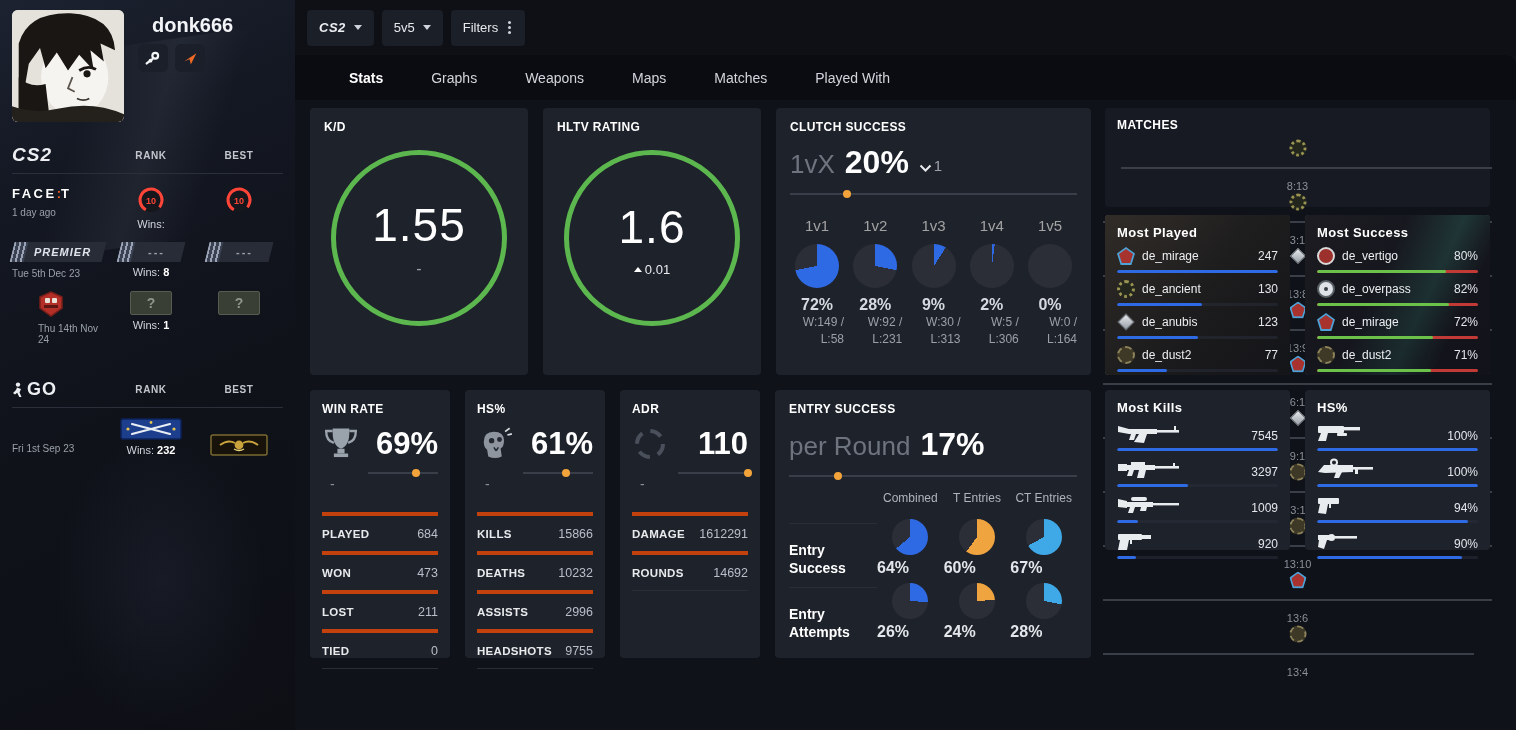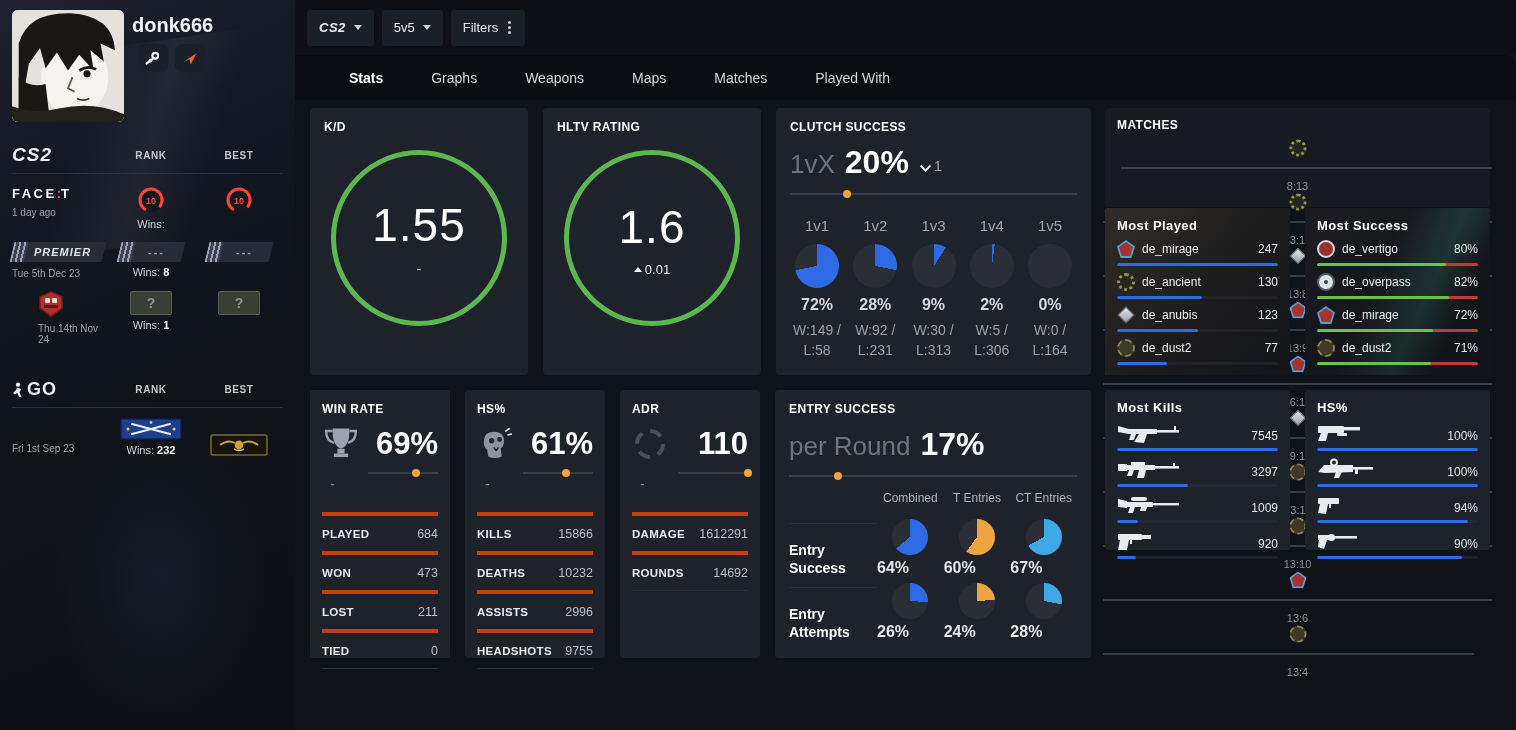--- a/index.html
+++ b/index.html
@@ -10,21 +10,21 @@
   .sidebar { position:absolute; left:0; top:0; width:295px; height:730px;
     background: linear-gradient(155deg,#1c2230 0%,#141823 22%,#0f1219 55%,#0d0f15 100%); overflow:hidden; }
   .sidebar::before { content:""; position:absolute; left:-40px; top:40px; width:420px; height:200px;
     background: linear-gradient(115deg, rgba(255,255,255,0) 30%, rgba(200,210,230,.07) 46%, rgba(255,255,255,0) 60%); transform:rotate(-8deg); }
   .sidebar::after { content:""; position:absolute; left:10px; bottom:-60px; width:300px; height:420px;
     background: radial-gradient(closest-side, rgba(70,80,110,.16), rgba(0,0,0,0) 70%); }
   .side-inner { position:relative; z-index:2; padding:10px 12px; }
 
   .avatar { width:112px; height:112px; border-radius:6px; overflow:hidden; background:#e5e2dc; }
   .avatar svg { display:block; width:100%; height:100%; }
-  .pname { position:absolute; left:132px; top:14px; font-size:20px; font-weight:700; color:#f2f4f7; }
+  .pname { position:absolute; left:152px; top:14px; font-size:20px; font-weight:700; color:#f2f4f7; }
   .plinks { position:absolute; left:138px; top:44px; display:flex; gap:7px; }
   .plink { width:30px; height:28px; border-radius:6px; background:#1a1f2a; display:flex; align-items:center; justify-content:center; cursor:pointer; }
 
   .rtable { margin-top:22px; }
   .rt-grid { display:grid; grid-template-columns:1fr 88px 88px; align-items:center; }
   .rt-head { border-bottom:1px solid #2b2f3a; padding-bottom:7px; }
   .col-label { font-size:10px; font-weight:700; letter-spacing:.6px; color:#c3c7cd; text-align:center; }
   .cs2logo { font-size:19px; font-weight:800; font-style:italic; letter-spacing:1px; color:#eceef2; }
   .gologo { font-size:18px; font-weight:800; letter-spacing:1px; color:#eceef2; display:flex; align-items:center; gap:3px; }
 
@@ -94,21 +94,21 @@
   .hero .hsel { display:flex; align-items:center; gap:2px; cursor:pointer; }
   .hero .hsel svg { margin-top:6px; }
   .hero .hseln { font-size:15px; color:#9ba1aa; }
   .mini-track { position:relative; height:2px; background:#3a3e48; margin-top:12px; }
   .mini-dot { position:absolute; top:-3px; width:8px; height:8px; border-radius:50%; background:#f2a43a; }
   .clutch-grid { display:flex; justify-content:space-between; margin-top:22px; }
   .cl-col { width:54px; text-align:center; }
   .cl-name { font-size:15px; color:#a3a3a3; }
   .pie { width:44px; height:44px; border-radius:50%; margin:10px auto 8px; }
   .cl-pct { font-size:16px; font-weight:600; color:#d6dae0; }
-  .cl-rec { font-size:14px; color:#9aa0a8; margin-top:6px; line-height:1.45; }
+  .cl-rec { font-size:12px; color:#9aa0a8; margin-top:0; line-height:1.45;text-align:right; }
 
   
   .card.stat-sm { width:140px; padding:12px; }
   .stat-hero { display:flex; align-items:center; gap:8px; margin-top:10px; }
   .stat-hero .sval { font-size:31px; font-weight:700; color:#fff; margin-left:auto; }
   .stat-track { position:relative; height:2px; background:#3a3e48; margin:10px 0 2px 46px; }
   .stat-dash { font-size:14px; color:#8b9097; margin-left:8px; }
   .srows { margin-top:20px; }
   .srow { display:flex; justify-content:space-between; align-items:center; padding:10.5px 0; border-top:4px solid #c2410c; }
   .srow:last-child { border-bottom:1px solid #2a2e37; }
@@ -129,21 +129,21 @@
   .m-row { display:flex; margin-top:6px;flex-direction:column; }
   .m-item { flex:1; text-align:center; cursor:pointer; }
   .m-ic { height:20px; display:flex; align-items:center; justify-content:center; }
   .m-dotline { position:relative; height:14px; margin-top:3px; }
   .m-line { position:absolute; left:-14px; right:-14px; top:6px; height:2px; background:#3a3e47; }
   .m-item:first-child .m-line { left:4px; } .m-item:last-child .m-line { right:4px; }
   .m-dot { position:relative; z-index:1; width:11px; height:11px; border-radius:50%; margin:1px auto; }
   .m-dot.win { background:#67d54b; } .m-dot.loss { background:#e03b36; }
   .m-score { font-size:11px; color:#8b9097; margin-top:5px; }
 
-  .maps-row { display:flex; gap:15px; margin-top:8px; height:160px;align-items:flex-end; }
+  .maps-row { display:flex; gap:15px; margin-top:8px; height:160px; }
   .weap-row { display:flex; gap:15px; margin-top:15px; height:160px; }
   .card.mapcard { width:185px; padding:10px 12px; overflow:hidden; }
   .mapcard .bgart { position:absolute; inset:0; z-index:0; }
   .bg-played { background: linear-gradient(115deg,#8a7454 0%,#6f6048 30%,#4c4435 55%,#2e2b25 100%); }
   .bg-played::after { content:""; position:absolute; inset:0; background:linear-gradient(180deg,rgba(14,16,22,.72),rgba(14,16,22,.82)); }
   .bg-success { background: linear-gradient(115deg,#4a4248 0%,#35333c 40%,#57b0a0 62%,#2a2730 78%); }
   .bg-success::after { content:""; position:absolute; inset:0; background:linear-gradient(180deg,rgba(14,16,22,.76),rgba(14,16,22,.84)); }
   .mapcard .inner { position:relative; z-index:1; }
   .mapcard .c-title { font-size:13px; }
   .map-li { margin-top:7px; cursor:pointer; }

